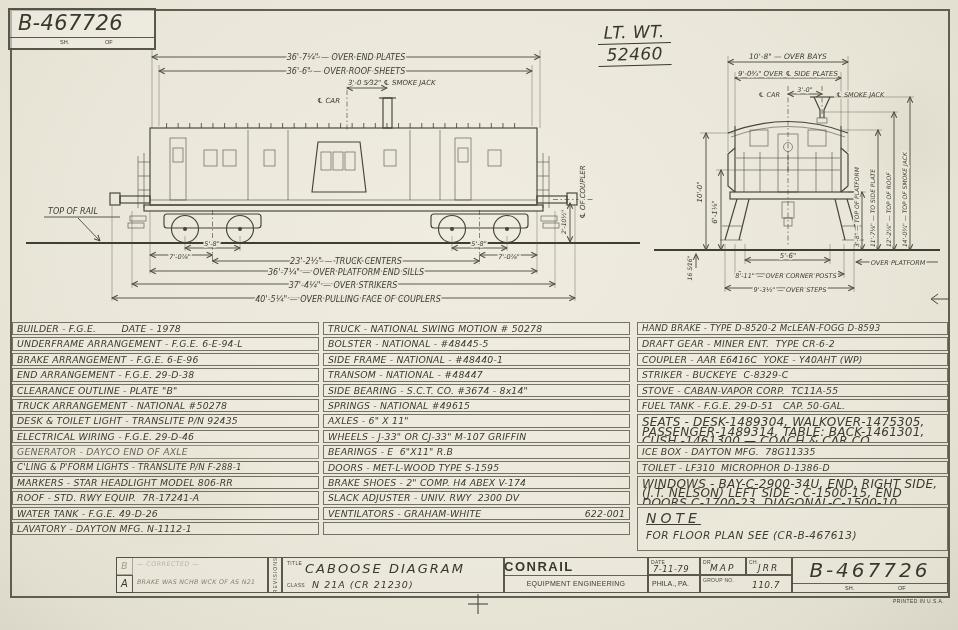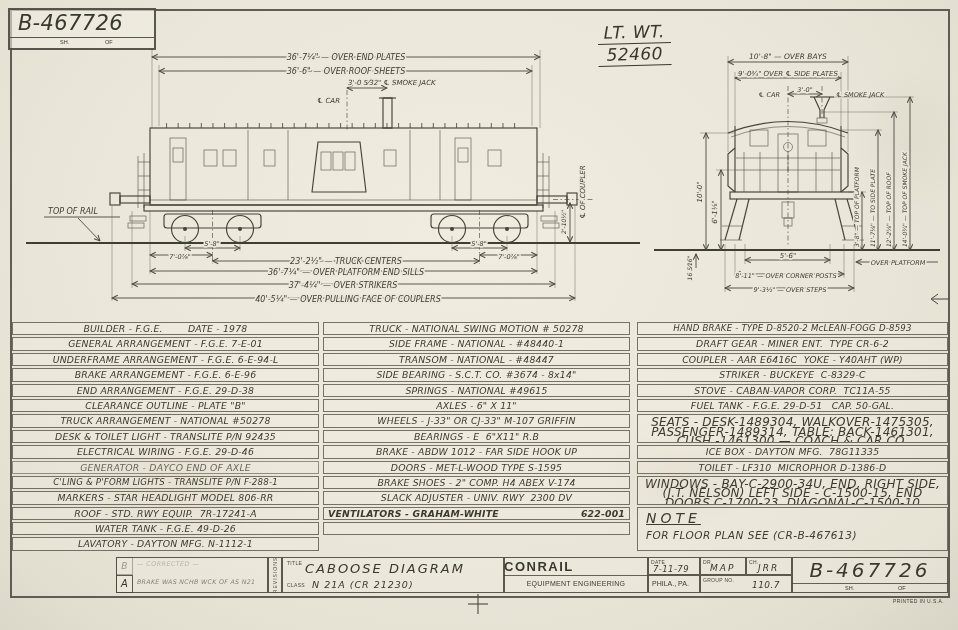--- a/index.html
+++ b/index.html
@@ -27,23 +27,23 @@
   .dl{stroke:#4a493d;stroke-width:.9;fill:none}
   .xl{stroke:#4a493d;stroke-width:.55;opacity:.7;fill:none}
   .bl{stroke:#45443a;stroke-width:1.15;fill:none}
   .bl2{stroke:#45443a;stroke-width:.7;fill:none;opacity:.8}
   .cl{stroke:#4a493d;stroke-width:.65;fill:none;stroke-dasharray:5 2.5 1.5 2.5}
   .rail{stroke:#3f3e33;stroke-width:1.8;fill:none}
   
   .speccol{position:absolute;top:322px;}
   .sr{box-sizing:border-box;height:13.4px;margin-bottom:2px;border:1.2px solid rgba(70,68,56,.72);
       font-size:9.3px;line-height:11.5px;padding:0 4px;font-style:italic;letter-spacing:.2px;color:#3b3a2f;
-      white-space:pre-wrap;overflow:hidden;background:rgba(243,239,229,.25);text-align:center;}
+      white-space:pre-wrap;overflow:hidden;background:rgba(243,239,229,.25);}
   .sr2{height:28.8px;font-size:12px;line-height:9.3px;padding-top:3px;}
-  .srflex{display:flex;justify-content:space-between;font-weight:bold;}
+  .srflex{display:flex;justify-content:space-between;}
   .srnote{height:44px;border:1.2px solid rgba(70,68,56,.72);background:rgba(243,239,229,.25);padding:2px 8px;box-sizing:border-box;}
   .srnote .nt{font-size:14px;font-style:italic;letter-spacing:4px;text-decoration:underline;}
   .srnote .nx{font-size:10.5px;font-style:italic;letter-spacing:.5px;margin-top:3px;}
   
   .tb{position:absolute;box-sizing:border-box;border:1.5px solid rgba(66,64,52,.85);background:rgba(243,239,229,.3);}
   .lab{position:absolute;font-size:5px;letter-spacing:.3px;color:#4a493e;}
   .vlab{position:absolute;font-size:5px;letter-spacing:1px;transform:rotate(-90deg);transform-origin:center;color:#4a493e;}
   .printedin{position:absolute;left:893px;top:598px;font-size:5px;letter-spacing:.4px;}
   .cross{position:absolute;}
 </style>
@@ -285,46 +285,45 @@
   <line class="dl" x1="95" y1="234" x2="204" y2="234" marker-start="url(#ar2)" marker-end="url(#ar2)"></line>
   <text class="t65" text-anchor="middle" x="146" y="238">8'-11" — OVER CORNER POSTS</text>
   <line class="xl" x1="85" y1="204" x2="85" y2="252"></line>
       <line class="xl" x1="214" y1="204" x2="214" y2="252"></line>
   <line class="dl" x1="85" y1="248" x2="214" y2="248" marker-start="url(#ar2)" marker-end="url(#ar2)"></line>
   <text class="t65" text-anchor="middle" x="150" y="252">9'-3½" — OVER STEPS</text>
 </svg>
 
 <div class="speccol" style="left:12px;width:307px;">
   <div class="sr">BUILDER - F.G.E.        DATE - 1978</div>
-  <div class="sr">GENERAL ARRANGEMENT - F.G.E. 7-E-01</div>
   <div class="sr">UNDERFRAME ARRANGEMENT - F.G.E. 6-E-94-L</div>
   <div class="sr">BRAKE ARRANGEMENT - F.G.E. 6-E-96</div>
   <div class="sr">END ARRANGEMENT - F.G.E. 29-D-38</div>
   <div class="sr">CLEARANCE OUTLINE - PLATE "B"</div>
   <div class="sr">TRUCK ARRANGEMENT - NATIONAL #50278</div>
   <div class="sr">DESK &amp; TOILET LIGHT - TRANSLITE P/N 92435</div>
   <div class="sr">ELECTRICAL WIRING - F.G.E. 29-D-46</div>
   <div class="sr" style="opacity:.75">GENERATOR - DAYCO END OF AXLE</div>
   <div class="sr" style="font-size:8.6px">C'LING &amp; P'FORM LIGHTS - TRANSLITE P/N F-288-1</div>
   <div class="sr">MARKERS - STAR HEADLIGHT MODEL 806-RR</div>
   <div class="sr">ROOF - STD. RWY EQUIP.  7R-17241-A</div>
   <div class="sr">WATER TANK - F.G.E. 49-D-26</div>
   <div class="sr">LAVATORY - DAYTON MFG. N-1112-1</div>
 </div>
 
 <div class="speccol" style="left:323px;width:307px;">
   <div class="sr">TRUCK - NATIONAL SWING MOTION # 50278</div>
+  <div class="sr">BOLSTER - NATIONAL - #48445-5</div>
   <div class="sr">SIDE FRAME - NATIONAL - #48440-1</div>
   <div class="sr">TRANSOM - NATIONAL - #48447</div>
   <div class="sr">SIDE BEARING - S.C.T. CO. #3674 - 8x14"</div>
   <div class="sr">SPRINGS - NATIONAL #49615</div>
   <div class="sr">AXLES - 6" X 11"</div>
   <div class="sr">WHEELS - J-33" OR CJ-33" M-107 GRIFFIN</div>
   <div class="sr">BEARINGS - E  6"X11" R.B</div>
-  <div class="sr">BRAKE - ABDW 1012 - FAR SIDE HOOK UP</div>
   <div class="sr">DOORS - MET-L-WOOD TYPE S-1595</div>
   <div class="sr">BRAKE SHOES - 2" COMP. H4 ABEX V-174</div>
   <div class="sr">SLACK ADJUSTER - UNIV. RWY  2300 DV</div>
   <div class="sr srflex">
     <span>VENTILATORS - GRAHAM-WHITE</span>
     <span>622-001</span>
   </div>
   <div class="sr"></div>
 </div>
 

